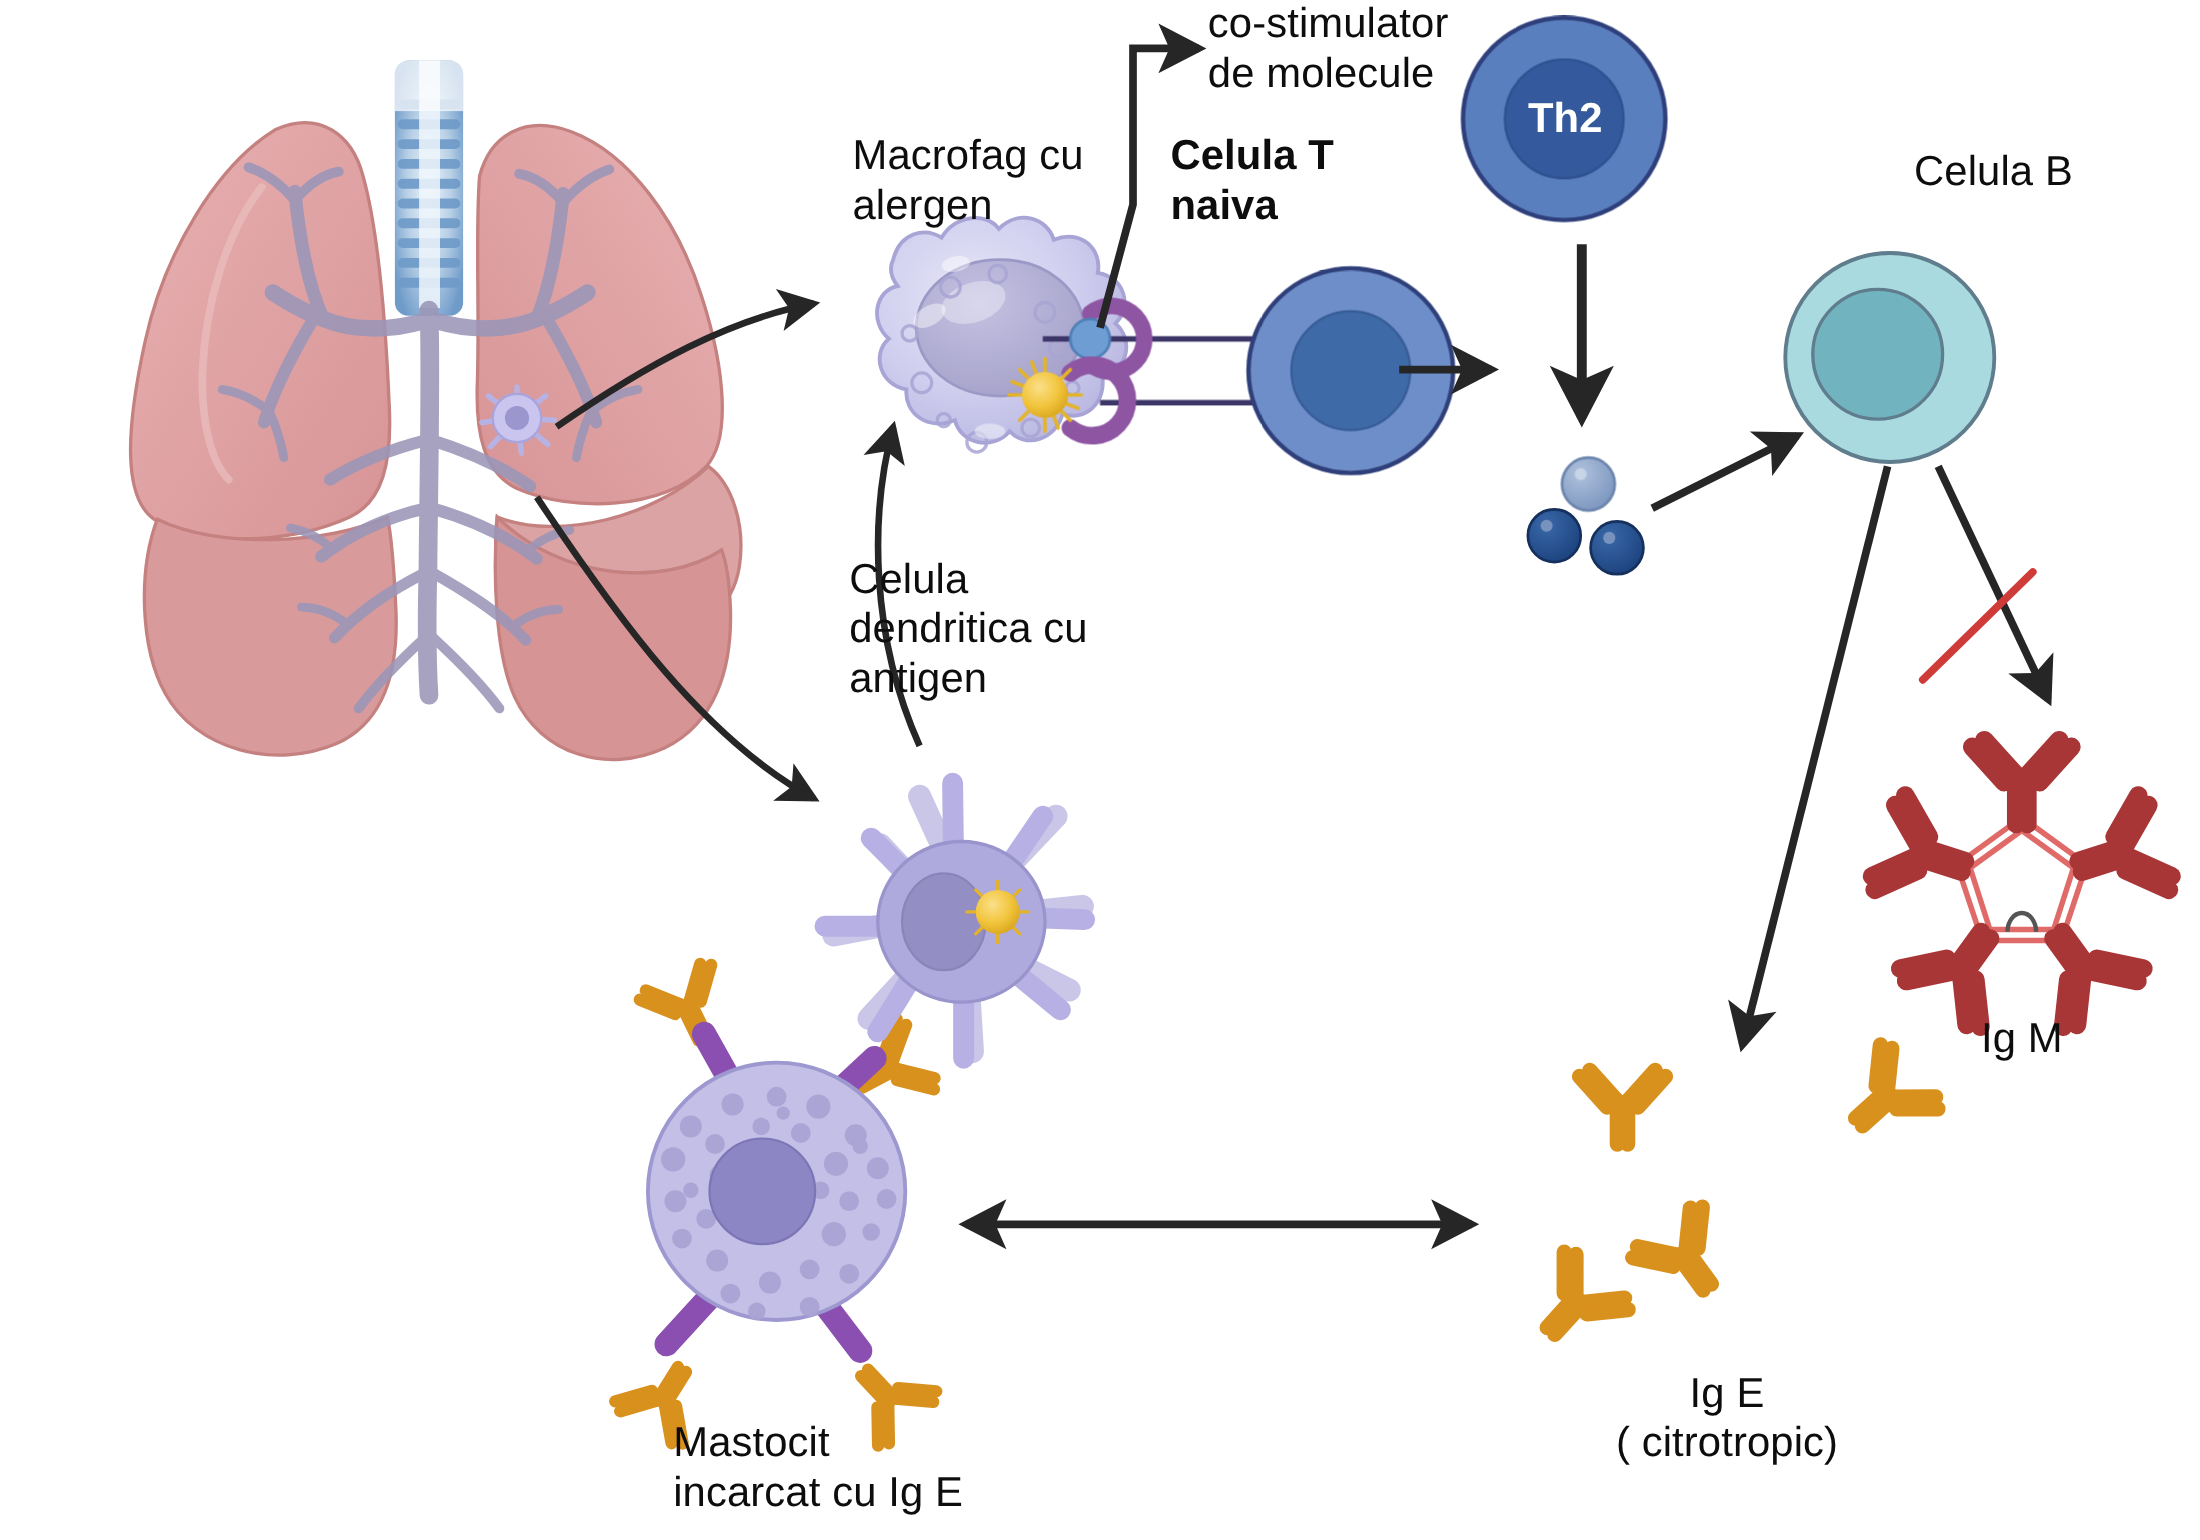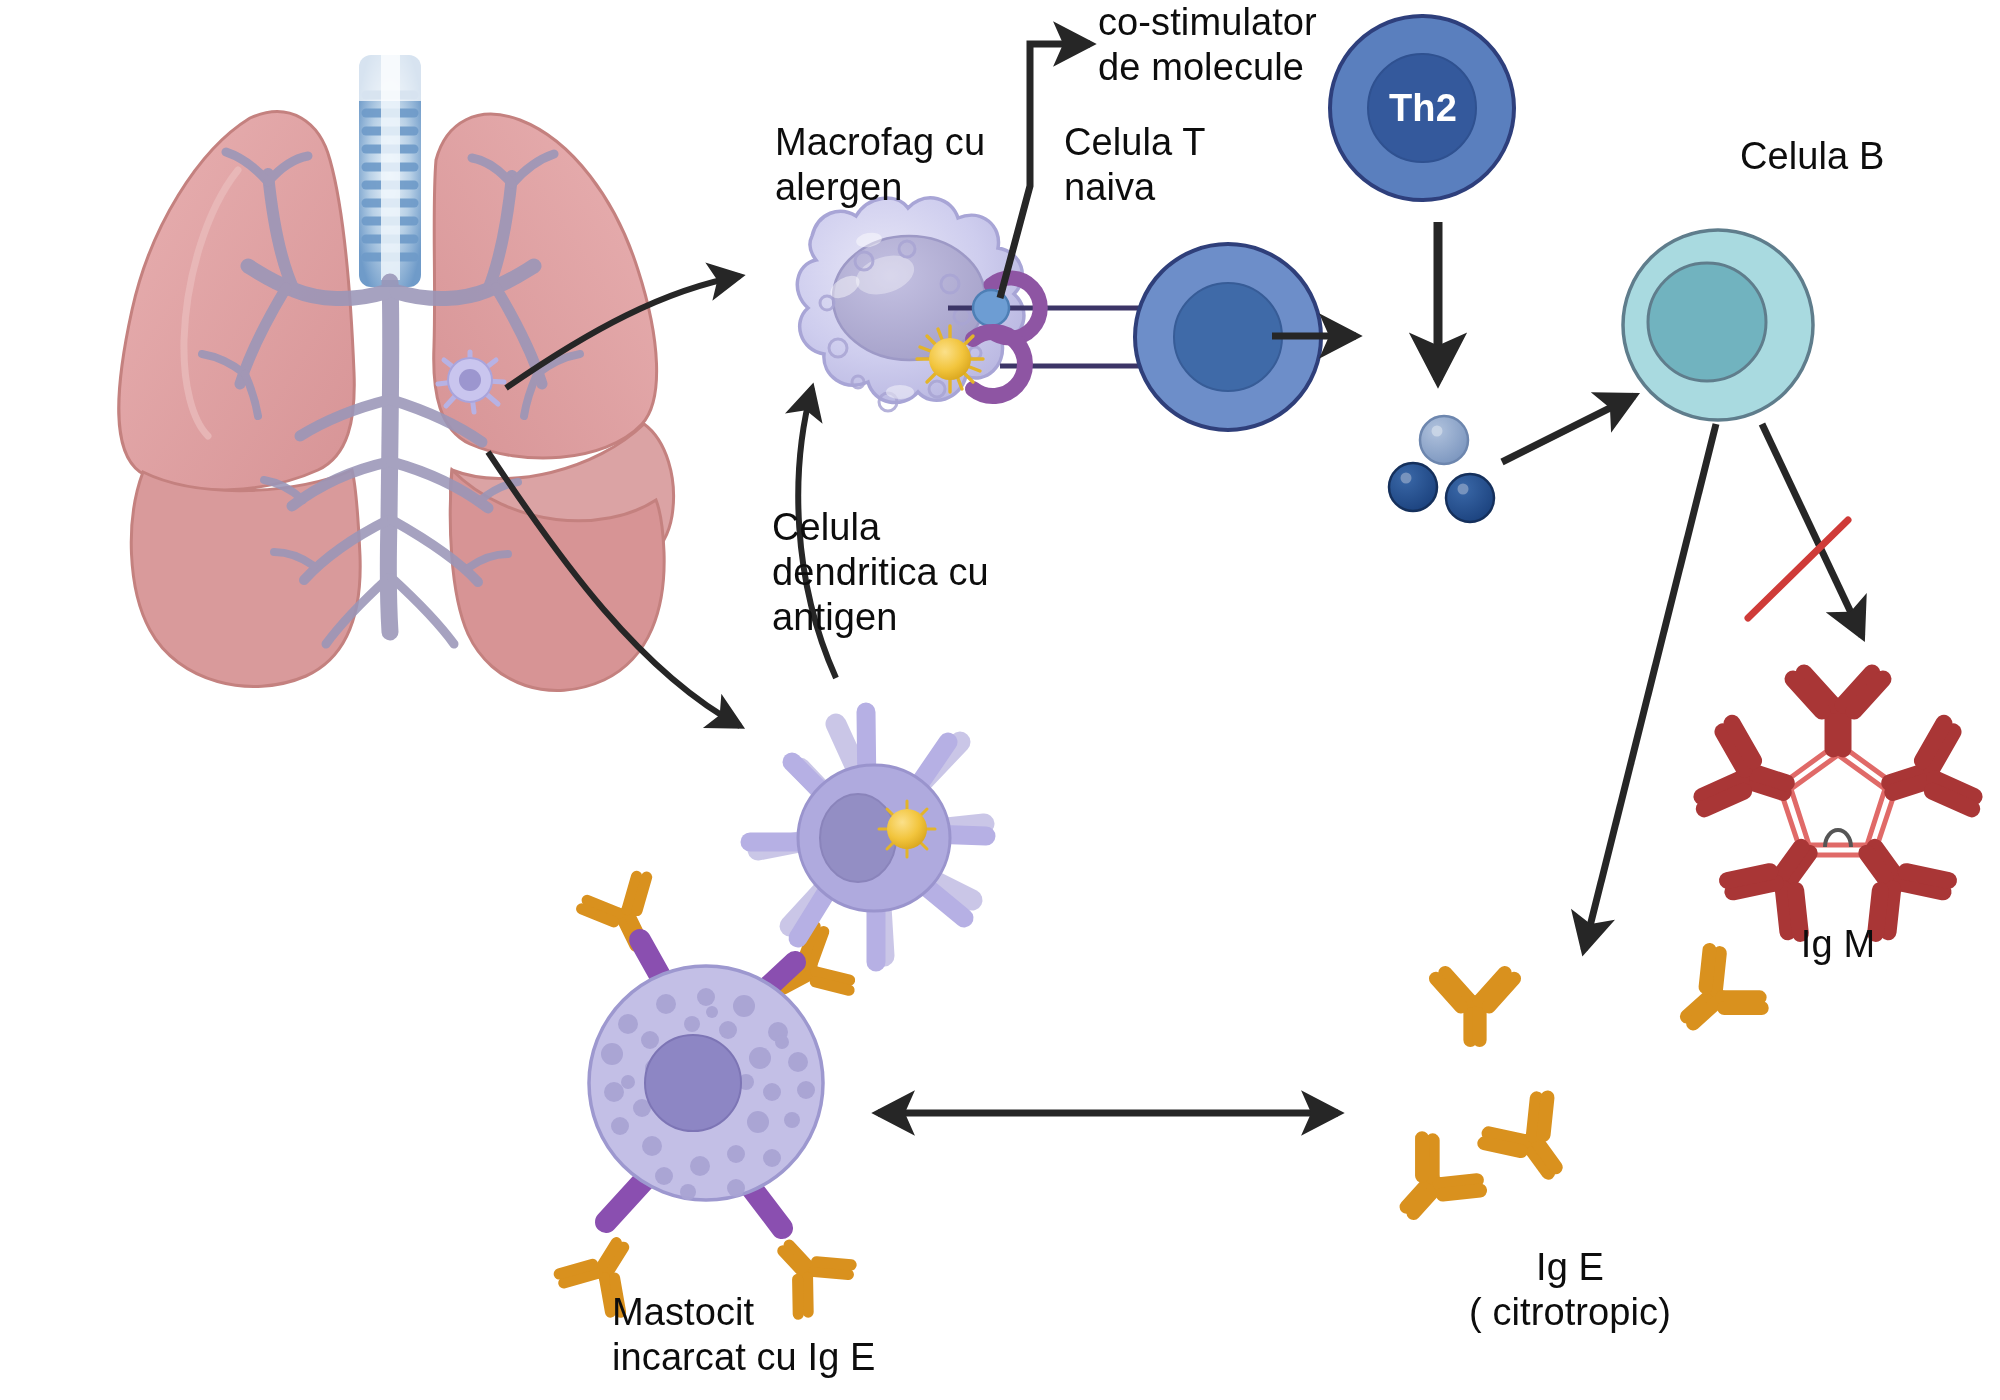--- a/index.html
+++ b/index.html
@@ -451,21 +451,21 @@
     </g>
     <line x1="1748" y1="618" x2="1848" y2="520" stroke="#cf3b38" stroke-width="7" stroke-linecap="round"></line>
   </svg>
 
   <div class="lbl" style="left:775px;top:120px;">Macrofag cu
 alergen</div>
 
   <div class="lbl" style="left:1098px;top:0px;">co-stimulator
 de molecule</div>
 
-  <div class="lbl" style="left:1064px;top:120px;">Celula T
+  <div class="lbl" style="left:1064px;top:120px;font-weight:bold;">Celula T
 naiva</div>
 
   <div class="lbl ctr" style="left:1378px;top:86px;width:90px;color:#ffffff;
        font-size:38px;font-weight:bold;">Th2</div>
 
   <div class="lbl" style="left:1740px;top:134px;">Celula B</div>
 
   <div class="lbl" style="left:760px;top:505px;margin-left:12px;">Celula
 dendritica cu
 antigen</div>

